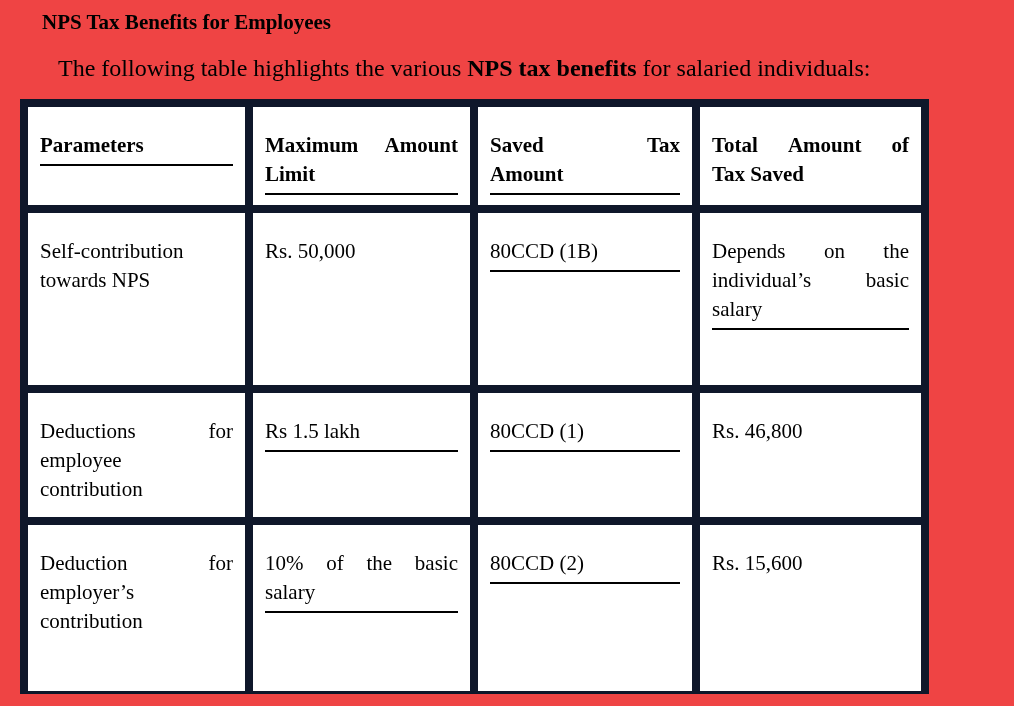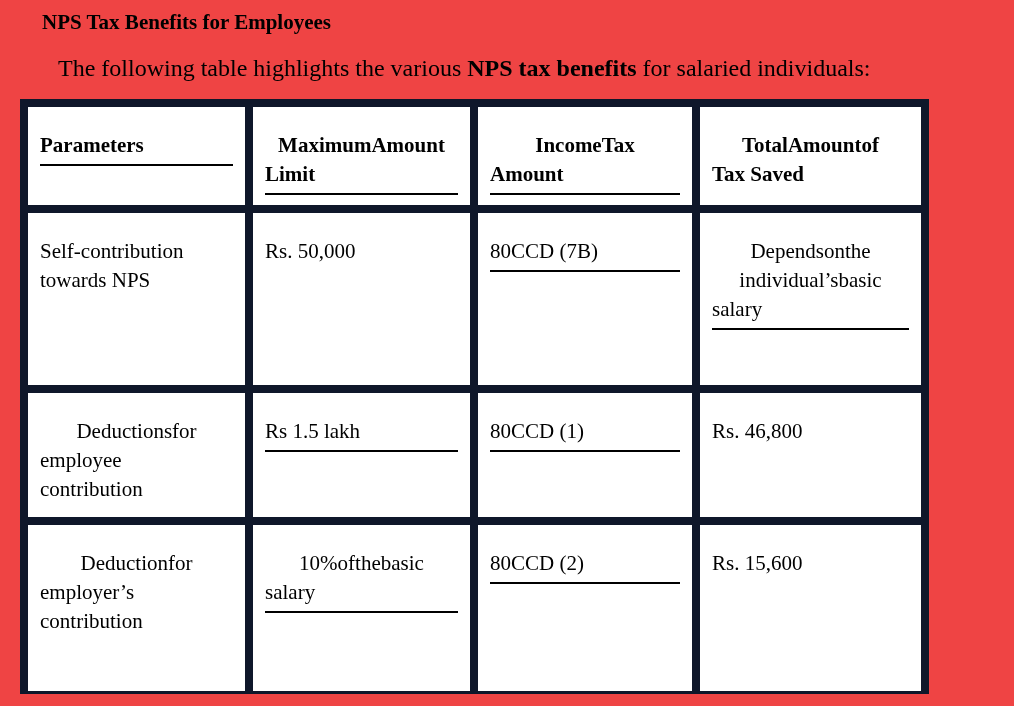--- a/index.html
+++ b/index.html
@@ -35,21 +35,21 @@
     padding: 24px 12px 6px 12px;
     font-size: 21px; line-height: 29px;
   }
   .doc-table th { font-weight: bold; }
   .doc-table tr.row-header { height: 106px; }
   .doc-table tr.row-1 { height: 180px; padding-left: 45px; }
   .doc-table tr.row-2 { height: 132px; }
   .doc-table tr.row-3 { height: 171px; }
   .doc-table tr.row-3 th, .doc-table tr.row-3 td { border-bottom-width: 3px; }
 
-  .jline { display: flex; justify-content: center; }
+  .jline { display: flex; justify-content: space-between; }
   .line { display: block; }
   .uline {
     display: block;
     border-bottom: 2px solid #000000;
     padding-bottom: 4px;
     margin-bottom: 3px;
   }
 </style>
 </head>
 <body>
@@ -75,21 +75,21 @@
       </th>
       <th>
         <span class="jline">
               <span>Maximum</span>
               <span>Amount</span>
             </span>
         <span class="uline"><span>Limit</span></span>
       </th>
       <th>
         <span class="jline">
-              <span>Income</span>
+              <span>Saved</span>
               <span>Tax</span>
             </span>
         <span class="uline"><span>Amount</span></span>
       </th>
       <th>
         <span class="jline">
               <span>Total</span>
               <span>Amount</span>
               <span>of</span>
             </span>
@@ -99,21 +99,21 @@
 
     <tr class="row-1">
       <td>
         <span class="line"><span>Self-contribution</span></span>
         <span class="line"><span>towards NPS</span></span>
       </td>
       <td>
         <span class="line"><span>Rs. 50,000</span></span>
       </td>
       <td>
-        <span class="uline"><span>80CCD (7B)</span></span>
+        <span class="uline"><span>80CCD (1B)</span></span>
       </td>
       <td>
         <span class="jline">
               <span>Depends</span>
               <span>on</span>
               <span>the</span>
             </span>
         <span class="jline">
               <span>individual’s</span>
               <span>basic</span>

